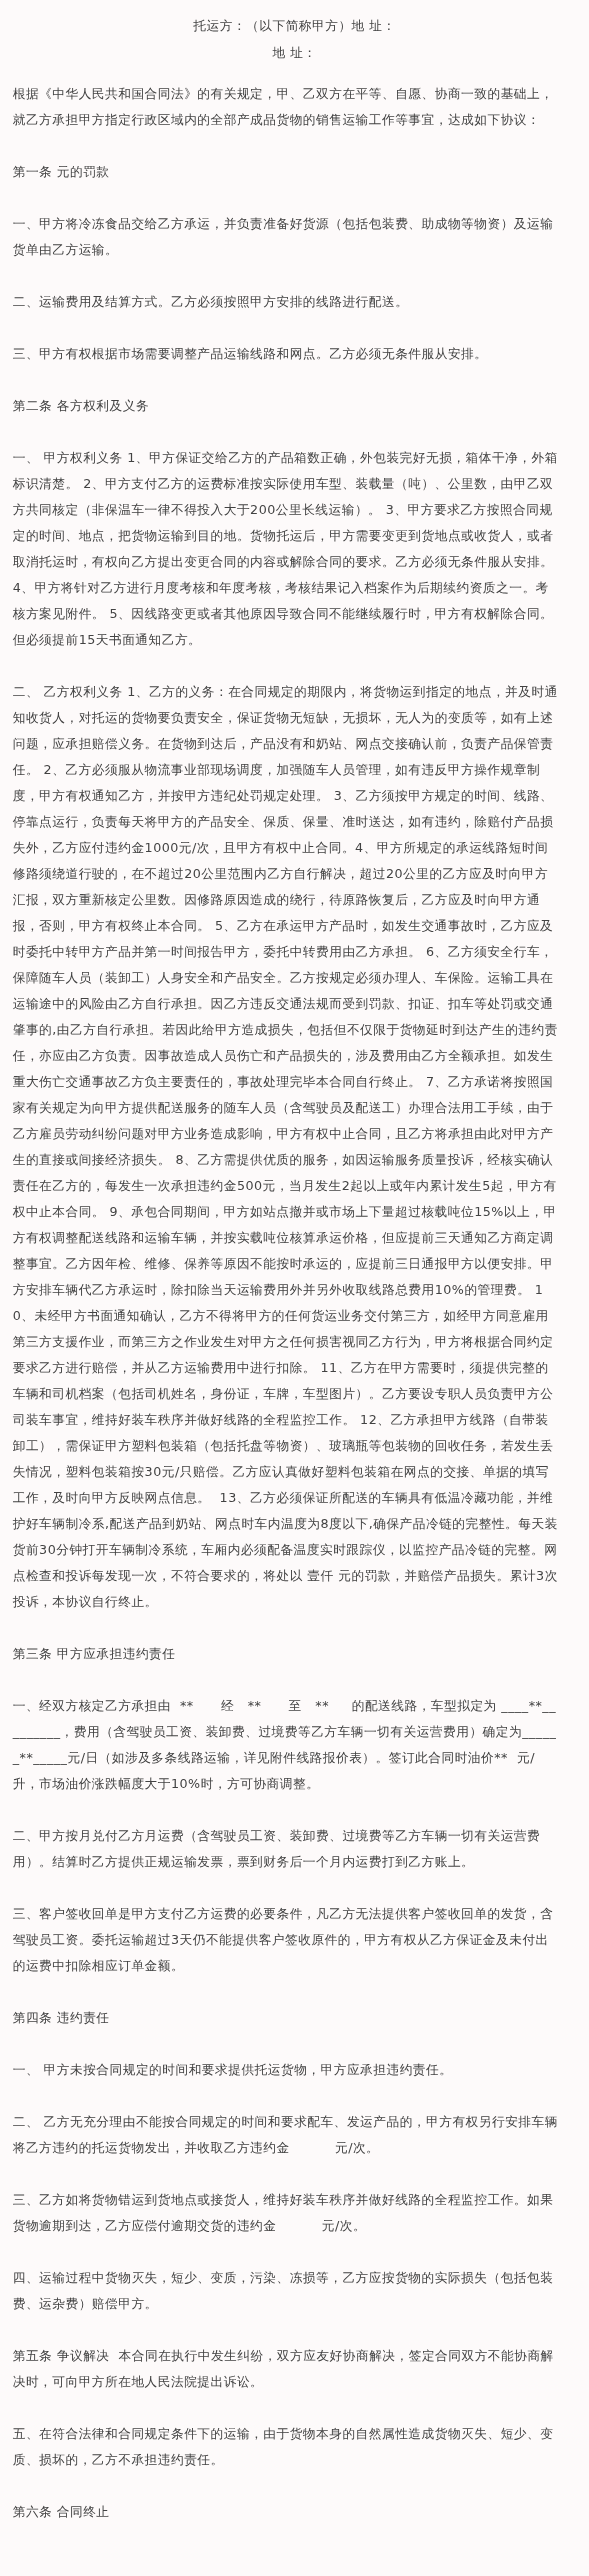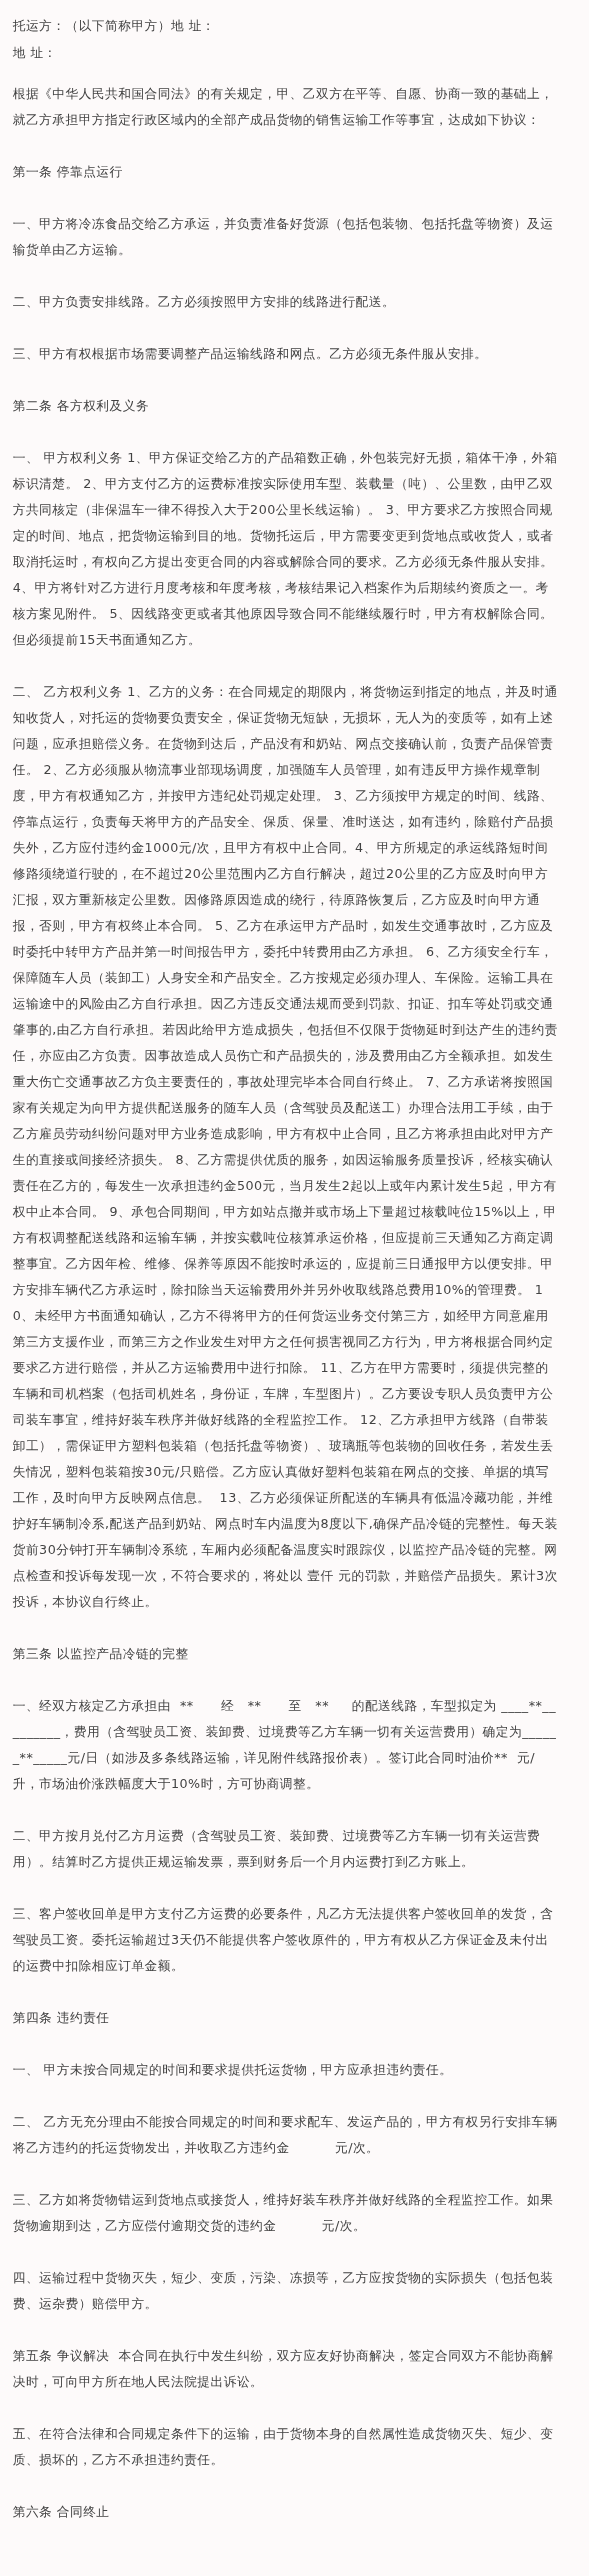--- a/index.html
+++ b/index.html
@@ -18,46 +18,47 @@
     line-height: 26px;
     letter-spacing: 0.5px;
   }
   .block {
     white-space: pre-wrap;
     word-break: break-all;
     margin: 0 16px 26px 0;
   }
   .line {
     margin: 0 0 0.9px 0;
+    text-align: center;
   }
   .spacer {
     height: 14.5px;
   }
 </style>
 </head>
 <body>
 
 <div class="doc">
 
   <div class="block line">托运方：（以下简称甲方）地 址：</div>
   <div class="block line">地 址：</div>
   <div class="spacer"></div>
 
   <div class="block">根据《中华人民共和国合同法》的有关规定，甲、乙双方在平等、自愿、协商一致的基础上，就乙方承担甲方指定行政区域内的全部产成品货物的销售运输工作等事宜，达成如下协议：</div>
 
-  <div class="block">第一条 停靠点运行</div>
-  <div class="block">一、甲方将冷冻食品交给乙方承运，并负责准备好货源（包括包装物、包括托盘等物资）及运输货单由乙方运输。</div>
-  <div class="block">二、甲方负责安排线路。乙方必须按照甲方安排的线路进行配送。</div>
+  <div class="block">第一条 元的罚款</div>
+  <div class="block">一、甲方将冷冻食品交给乙方承运，并负责准备好货源（包括包装费、助成物等物资）及运输货单由乙方运输。</div>
+  <div class="block">二、运输费用及结算方式。乙方必须按照甲方安排的线路进行配送。</div>
   <div class="block">三、甲方有权根据市场需要调整产品运输线路和网点。乙方必须无条件服从安排。</div>
 
   <div class="block">第二条 各方权利及义务</div>
   <div class="block">一、 甲方权利义务 1、甲方保证交给乙方的产品箱数正确，外包装完好无损，箱体干净，外箱标识清楚。 2、甲方支付乙方的运费标准按实际使用车型、装载量（吨）、公里数，由甲乙双方共同核定（非保温车一律不得投入大于200公里长线运输）。 3、甲方要求乙方按照合同规定的时间、地点，把货物运输到目的地。货物托运后，甲方需要变更到货地点或收货人，或者取消托运时，有权向乙方提出变更合同的内容或解除合同的要求。乙方必须无条件服从安排。 4、甲方将针对乙方进行月度考核和年度考核，考核结果记入档案作为后期续约资质之一。考核方案见附件。 5、因线路变更或者其他原因导致合同不能继续履行时，甲方有权解除合同。但必须提前15天书面通知乙方。</div>
   <div class="block">二、 乙方权利义务 1、乙方的义务：在合同规定的期限内，将货物运到指定的地点，并及时通知收货人，对托运的货物要负责安全，保证货物无短缺，无损坏，无人为的变质等，如有上述问题，应承担赔偿义务。在货物到达后，产品没有和奶站、网点交接确认前，负责产品保管责任。 2、乙方必须服从物流事业部现场调度，加强随车人员管理，如有违反甲方操作规章制度，甲方有权通知乙方，并按甲方违纪处罚规定处理。 3、乙方须按甲方规定的时间、线路、停靠点运行，负责每天将甲方的产品安全、保质、保量、准时送达，如有违约，除赔付产品损失外，乙方应付违约金1000元/次，且甲方有权中止合同。4、甲方所规定的承运线路短时间修路须绕道行驶的，在不超过20公里范围内乙方自行解决，超过20公里的乙方应及时向甲方汇报，双方重新核定公里数。因修路原因造成的绕行，待原路恢复后，乙方应及时向甲方通报，否则，甲方有权终止本合同。 5、乙方在承运甲方产品时，如发生交通事故时，乙方应及时委托中转甲方产品并第一时间报告甲方，委托中转费用由乙方承担。 6、乙方须安全行车，保障随车人员（装卸工）人身安全和产品安全。乙方按规定必须办理人、车保险。运输工具在运输途中的风险由乙方自行承担。因乙方违反交通法规而受到罚款、扣证、扣车等处罚或交通肇事的,由乙方自行承担。若因此给甲方造成损失，包括但不仅限于货物延时到达产生的违约责任，亦应由乙方负责。因事故造成人员伤亡和产品损失的，涉及费用由乙方全额承担。如发生重大伤亡交通事故乙方负主要责任的，事故处理完毕本合同自行终止。 7、乙方承诺将按照国家有关规定为向甲方提供配送服务的随车人员（含驾驶员及配送工）办理合法用工手续，由于乙方雇员劳动纠纷问题对甲方业务造成影响，甲方有权中止合同，且乙方将承担由此对甲方产生的直接或间接经济损失。 8、乙方需提供优质的服务，如因运输服务质量投诉，经核实确认责任在乙方的，每发生一次承担违约金500元，当月发生2起以上或年内累计发生5起，甲方有权中止本合同。 9、承包合同期间，甲方如站点撤并或市场上下量超过核载吨位15%以上，甲方有权调整配送线路和运输车辆，并按实载吨位核算承运价格，但应提前三天通知乙方商定调整事宜。乙方因年检、维修、保养等原因不能按时承运的，应提前三日通报甲方以便安排。甲方安排车辆代乙方承运时，除扣除当天运输费用外并另外收取线路总费用10%的管理费。 10、未经甲方书面通知确认，乙方不得将甲方的任何货运业务交付第三方，如经甲方同意雇用第三方支援作业，而第三方之作业发生对甲方之任何损害视同乙方行为，甲方将根据合同约定要求乙方进行赔偿，并从乙方运输费用中进行扣除。 11、乙方在甲方需要时，须提供完整的车辆和司机档案（包括司机姓名，身份证，车牌，车型图片）。乙方要设专职人员负责甲方公司装车事宜，维持好装车秩序并做好线路的全程监控工作。 12、乙方承担甲方线路（自带装卸工），需保证甲方塑料包装箱（包括托盘等物资）、玻璃瓶等包装物的回收任务，若发生丢失情况，塑料包装箱按30元/只赔偿。乙方应认真做好塑料包装箱在网点的交接、单据的填写工作，及时向甲方反映网点信息。  13、乙方必须保证所配送的车辆具有低温冷藏功能，并维护好车辆制冷系,配送产品到奶站、网点时车内温度为8度以下,确保产品冷链的完整性。每天装货前30分钟打开车辆制冷系统，车厢内必须配备温度实时跟踪仪，以监控产品冷链的完整。网点检查和投诉每发现一次，不符合要求的，将处以 壹仟 元的罚款，并赔偿产品损失。累计3次投诉，本协议自行终止。</div>
 
-  <div class="block">第三条 以监控产品冷链的完整</div>
+  <div class="block">第三条 甲方应承担违约责任</div>
   <div class="block">一、经双方核定乙方承担由  **      经   **      至   **     的配送线路，车型拟定为 ____**_________，费用（含驾驶员工资、装卸费、过境费等乙方车辆一切有关运营费用）确定为______**_____元/日（如涉及多条线路运输，详见附件线路报价表）。签订此合同时油价**  元/升，市场油价涨跌幅度大于10%时，方可协商调整。</div>
   <div class="block">二、甲方按月兑付乙方月运费（含驾驶员工资、装卸费、过境费等乙方车辆一切有关运营费用）。结算时乙方提供正规运输发票，票到财务后一个月内运费打到乙方账上。</div>
   <div class="block">三、客户签收回单是甲方支付乙方运费的必要条件，凡乙方无法提供客户签收回单的发货，含驾驶员工资。委托运输超过3天仍不能提供客户签收原件的，甲方有权从乙方保证金及未付出的运费中扣除相应订单金额。</div>
 
   <div class="block">第四条 违约责任</div>
   <div class="block">一、 甲方未按合同规定的时间和要求提供托运货物，甲方应承担违约责任。</div>
   <div class="block">二、 乙方无充分理由不能按合同规定的时间和要求配车、发运产品的，甲方有权另行安排车辆将乙方违约的托运货物发出，并收取乙方违约金          元/次。</div>
   <div class="block">三、乙方如将货物错运到货地点或接货人，维持好装车秩序并做好线路的全程监控工作。如果货物逾期到达，乙方应偿付逾期交货的违约金          元/次。</div>
   <div class="block">四、运输过程中货物灭失，短少、变质，污染、冻损等，乙方应按货物的实际损失（包括包装费、运杂费）赔偿甲方。</div>
   <div class="block">第五条 争议解决  本合同在执行中发生纠纷，双方应友好协商解决，签定合同双方不能协商解决时，可向甲方所在地人民法院提出诉讼。</div>

